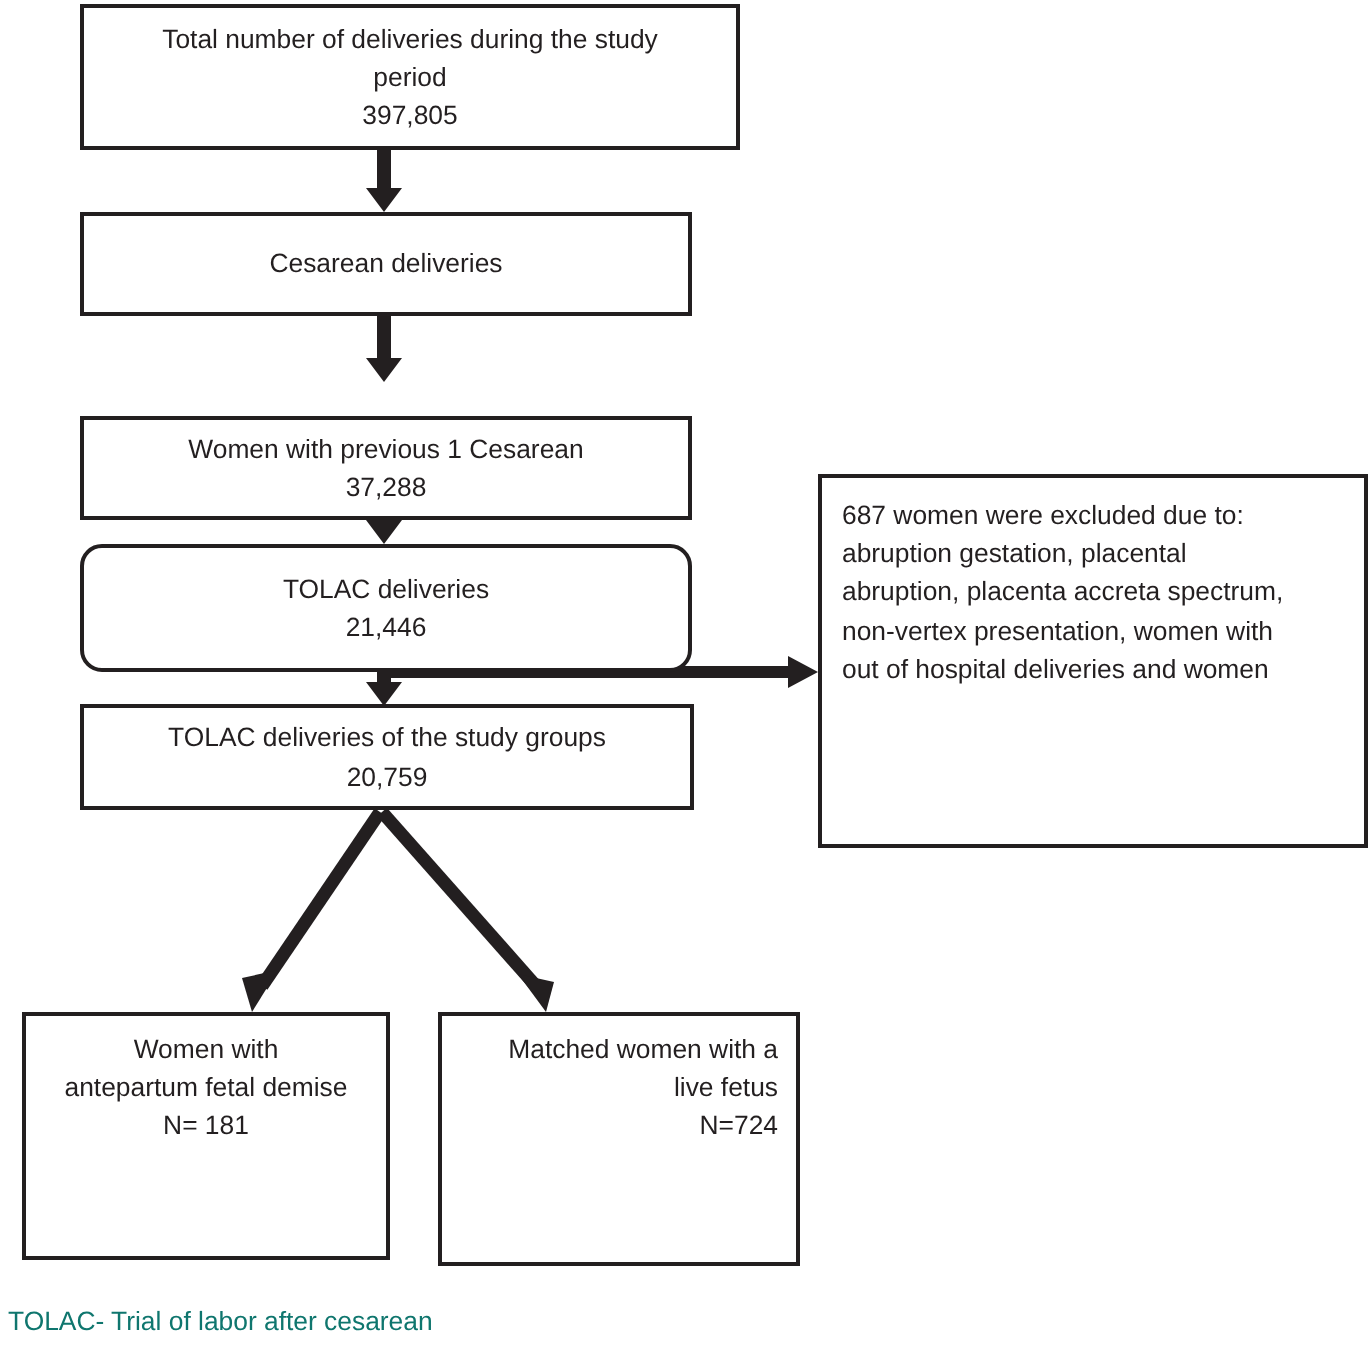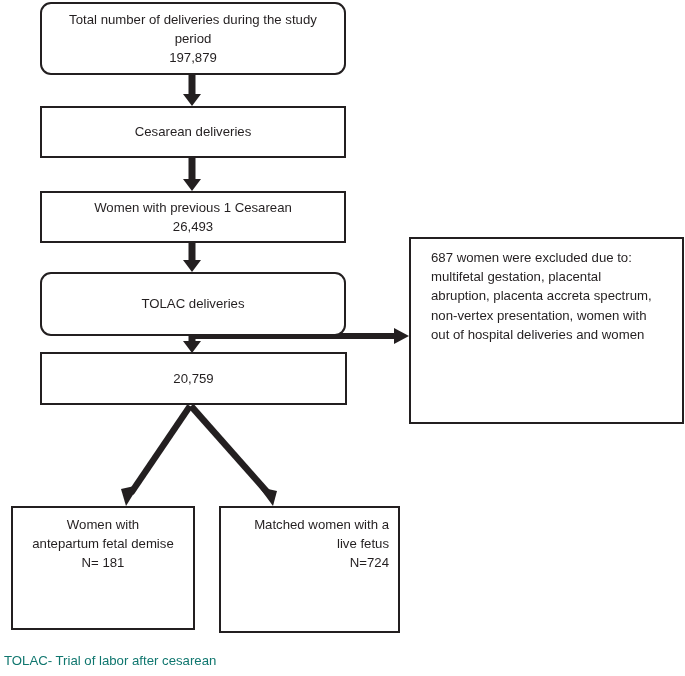--- a/index.html
+++ b/index.html
@@ -39,21 +39,21 @@
     white-space: nowrap;
   }
   .node.centered {
     justify-content: center;
     padding-top: 0;
     padding-bottom: 0;
   }
   .node.left-align {
     align-items: flex-start;
     text-align: left;
-    padding: 9px 20px;
+    padding: 9px 10px;
   }
   .node.left-align .line {
     white-space: normal;
     text-align: left;
   }
 
   
   #wires {
     position: absolute;
     left: 0;
@@ -67,23 +67,23 @@
     position: absolute;
     left: 4px;
     top: 652px;
     font-size: 13.2px;
     line-height: 18px;
     color: #0f766e;
     white-space: nowrap;
   }
 
   
-  #node-total      { left: 40px;  top: 2px;   width: 306px; height: 73px; border-radius: 11px;  }
+  #node-total      { left: 40px;  top: 2px;   width: 330px; height: 73px;  }
   #node-cesarean   { left: 40px;  top: 106px; width: 306px; height: 52px;  }
-  #node-previous   { left: 40px;  top: 191px; width: 306px; height: 52px;  }
+  #node-previous   { left: 40px;  top: 208px; width: 306px; height: 52px;  }
   #node-tolac      { left: 40px;  top: 272px; width: 306px; height: 64px; border-radius: 11px;  }
   #node-study      { left: 40px;  top: 352px; width: 307px; height: 53px;  }
   #node-excluded   { left: 409px; top: 237px; width: 275px; height: 187px; }
   #node-demise     { left: 11px;  top: 506px; width: 184px; height: 124px; }
   #node-live       { left: 219px; top: 506px; width: 181px; height: 127px; text-align: right; }
 </style>
 </head>
 <body>
 
 <div id="canvas">
@@ -122,43 +122,45 @@
 
     <g>
       <line x1="191" y1="406" x2="268" y2="493" stroke="#231f20" stroke-width="6.5"></line>
       <polygon points="259,487 277,491 273,506" fill="#231f20"></polygon>
     </g>
   </svg>
 
   <div class="node centered" id="node-total">
     <span class="line">Total number of deliveries during the study</span>
     <span class="line">period</span>
-    <span class="line">197,879</span>
+    <span class="line">397,805</span>
   </div>
 
   <div class="node centered" id="node-cesarean">
     <span class="line">Cesarean deliveries</span>
   </div>
 
   <div class="node centered" id="node-previous">
     <span class="line">Women with previous 1 Cesarean</span>
-    <span class="line">26,493</span>
+    <span class="line">37,288</span>
   </div>
 
   <div class="node centered" id="node-tolac">
     <span class="line">TOLAC deliveries</span>
+    <span class="line">21,446</span>
   </div>
 
   <div class="node centered" id="node-study">
+    <span class="line">TOLAC deliveries of the study groups</span>
     <span class="line">20,759</span>
   </div>
 
   <div class="node left-align" id="node-excluded">
     <span class="line">687 women were excluded due to:</span>
-    <span class="line">multifetal gestation, placental</span>
+    <span class="line">abruption gestation, placental</span>
     <span class="line">abruption, placenta accreta spectrum,</span>
     <span class="line">non-vertex presentation, women with</span>
     <span class="line">out of hospital deliveries and women</span>
   </div>
 
   <div class="node" id="node-demise">
     <span class="line">Women with</span>
     <span class="line">antepartum fetal demise</span>
     <span class="line">N= 181</span>
   </div>

